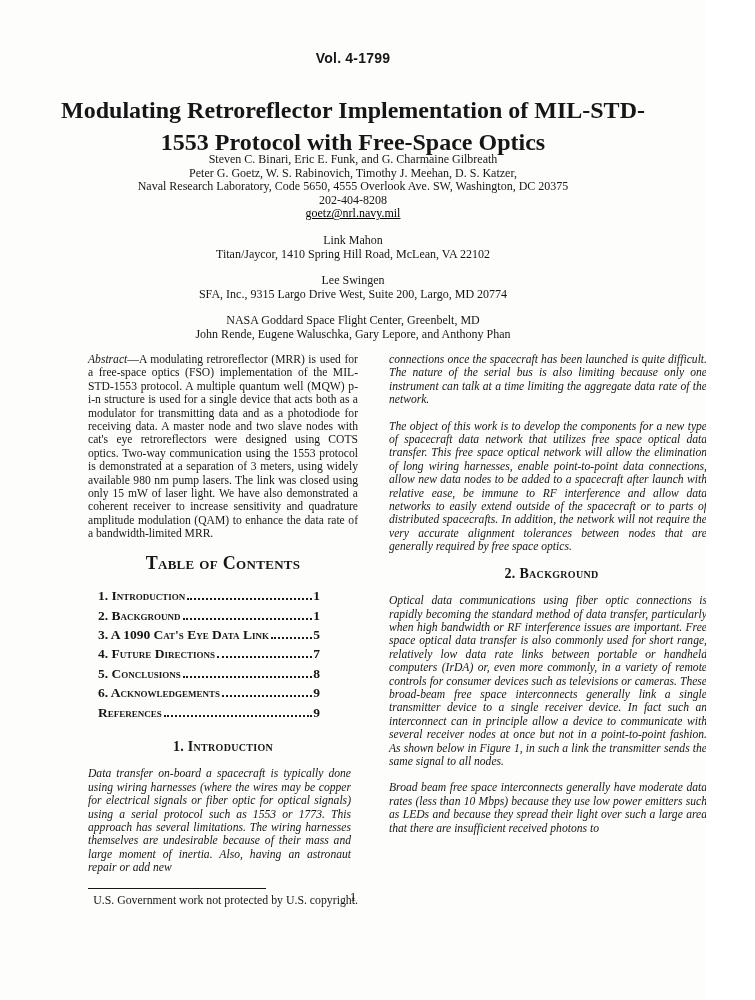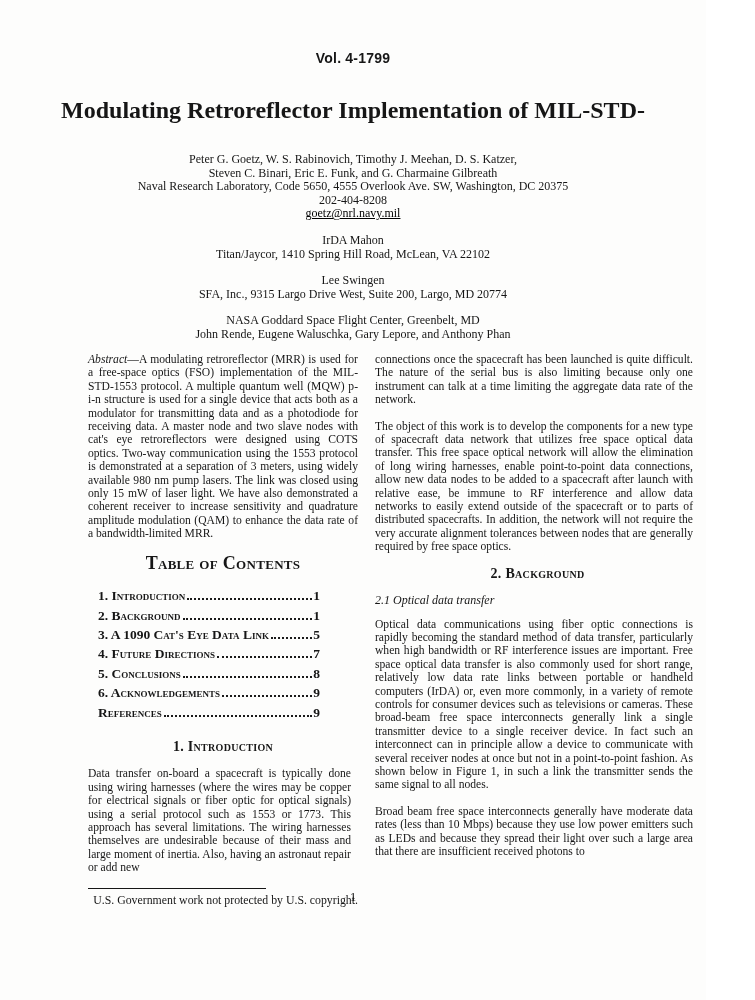--- a/index.html
+++ b/index.html
@@ -17,26 +17,26 @@
     position:absolute; top:86px; left:30px; right:30px; margin:8px;
     text-align:center; font-size:24px; font-weight:bold; line-height:32px;
   }
   .header-authors {
     position:absolute; top:153px; left:0; right:0; text-align:center;
     font-size:12px; line-height:13.6px;
   }
   .author-block { margin-bottom:13px; }
   .email { text-decoration:underline; color:#000000; cursor:pointer; }
   .columns {
-    position:absolute; top:353px; left:88px; display:flex; gap:17px;
+    position:absolute; top:353px; left:88px; display:flex; gap:31px;
     font-size:11.6px; line-height:13.4px; text-align:justify;
   }
   .col-left  { width:270px; }
   .col-right { width:325px; }
-  .body-par { margin:0 7px 13px 0; }
+  .body-par { margin:0 7px 13px 0;font-style:italic; }
   .abstract { margin:0 0 16px 0; }
   .abstract i { font-style:italic; }
   .toc-heading {
     margin:5px 0 16px 0; text-align:center;
     font-size:18px; font-weight:bold; font-variant:small-caps; letter-spacing:.3px;
   }
   .toc { list-style:none; margin:0 0 18px 0; padding:0 0 0 10px; width:222px; }
   .toc-item {
     display:flex; align-items:baseline;
     font-weight:bold; font-variant:small-caps;
@@ -60,32 +60,32 @@
     text-align:center; font-size:12.5px;
   }
 </style>
 </head>
 <body>
 
 <div class="page">
 
   <div class="vol">Vol. 4-1799</div>
 
-  <h1 class="title"><span>Modulating Retroreflector Implementation of MIL-STD-</span><br></h1>
+  <h1 class="title"><span>Modulating Retroreflector Implementation of MIL-STD-</span><br><span>1553 Protocol with Free-Space Optics</span></h1>
 
   <div class="header-authors">
     <div class="author-block">
+      <div>Steven C. Binari, Eric E. Funk, and G. Charmaine Gilbreath</div>
       <div>Peter G. Goetz, W. S. Rabinovich, Timothy J. Meehan, D. S. Katzer,</div>
-      <div>Steven C. Binari, Eric E. Funk, and G. Charmaine Gilbreath</div>
       <div>Naval Research Laboratory, Code 5650, 4555 Overlook Ave. SW, Washington, DC 20375</div>
       <div>202-404-8208</div>
       <div><span class="email">goetz@nrl.navy.mil</span></div>
     </div>
     <div class="author-block">
-      <div>IrDA Mahon</div>
+      <div>Link Mahon</div>
       <div>Titan/Jaycor, 1410 Spring Hill Road, McLean, VA  22102</div>
     </div>
     <div class="author-block">
       <div>Lee Swingen</div>
       <div>SFA, Inc., 9315 Largo Drive West, Suite 200, Largo, MD  20774</div>
     </div>
     <div class="author-block">
       <div>NASA Goddard Space Flight Center, Greenbelt, MD</div>
       <div>John Rende, Eugene Waluschka, Gary Lepore, and Anthony Phan</div>
     </div>
@@ -142,21 +142,20 @@
       <div class="footnote">
         <hr class="footnote-rule">
         <div class="footnote-text">U.S. Government work not protected by U.S. copyright.</div>
       </div>
     </div>
 
     <div class="col-right">
       <p class="body-par">connections once the spacecraft has been launched is quite difficult.  The nature of the serial bus is also limiting because only one instrument can talk at a time limiting the aggregate data rate of the network.</p>
       <p class="body-par">The object of this work is to develop the components for a new type of spacecraft data network that utilizes free space optical data transfer.  This free space optical network will allow the elimination of long wiring harnesses, enable point-to-point data connections, allow new data nodes to be added to a spacecraft after launch with relative ease, be immune to RF interference and allow data networks to easily extend outside of the spacecraft or to parts of distributed spacecrafts.  In addition, the network will not require the very accurate alignment tolerances between nodes that are generally required by free space optics.</p>
       <h2 class="section-heading">2. Background</h2>
-      <h3 class="subsection">2.1 Optical data transfer</h3>
       <p class="body-par">Optical data communications using fiber optic connections is rapidly becoming the standard method of data transfer, particularly when high bandwidth or RF interference issues are important.   Free space optical data transfer is also commonly used for short range, relatively low data rate links between portable or handheld computers (IrDA) or, even more commonly, in a variety of remote controls for consumer devices such as televisions or cameras.  These broad-beam free space interconnects generally link a single transmitter device to a single receiver device.  In fact such an interconnect can in principle allow a device to communicate with several receiver nodes at once but not in a point-to-point fashion.  As shown below in Figure 1, in such a link the transmitter sends the same signal to all nodes.</p>
       <p class="body-par">Broad beam free space interconnects generally have moderate data rates (less than 10 Mbps) because they use low power emitters such as LEDs and because they spread their light over such a large area that there are insufficient received photons to</p>
     </div>
 
   </div>
 
   <div class="page-number">1</div>
 
 </div>
 

